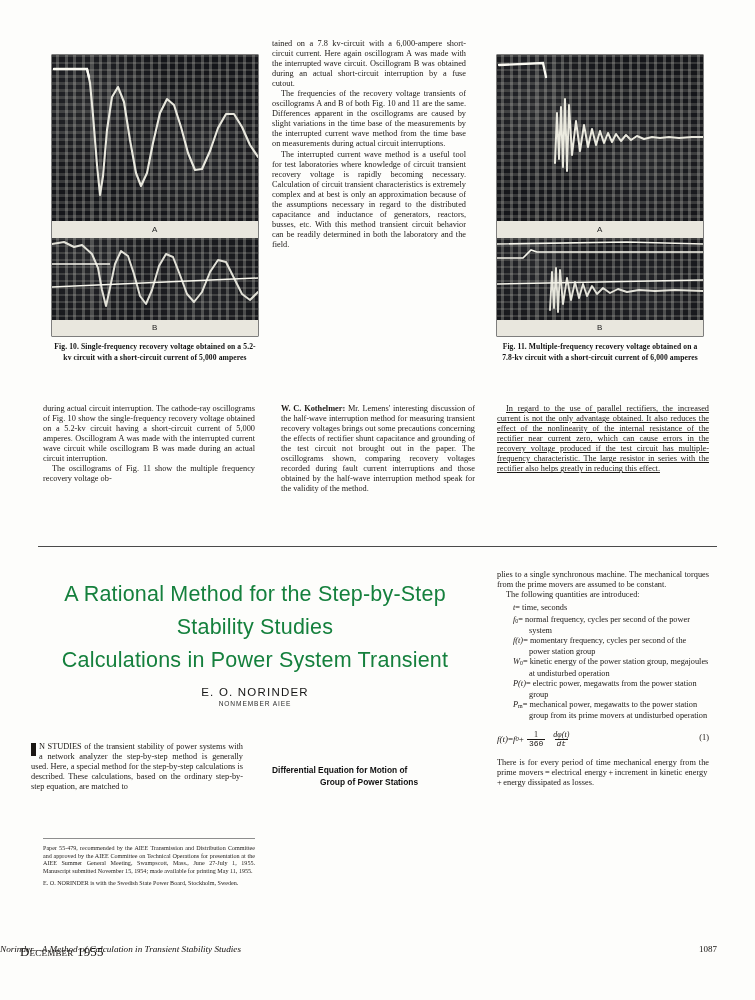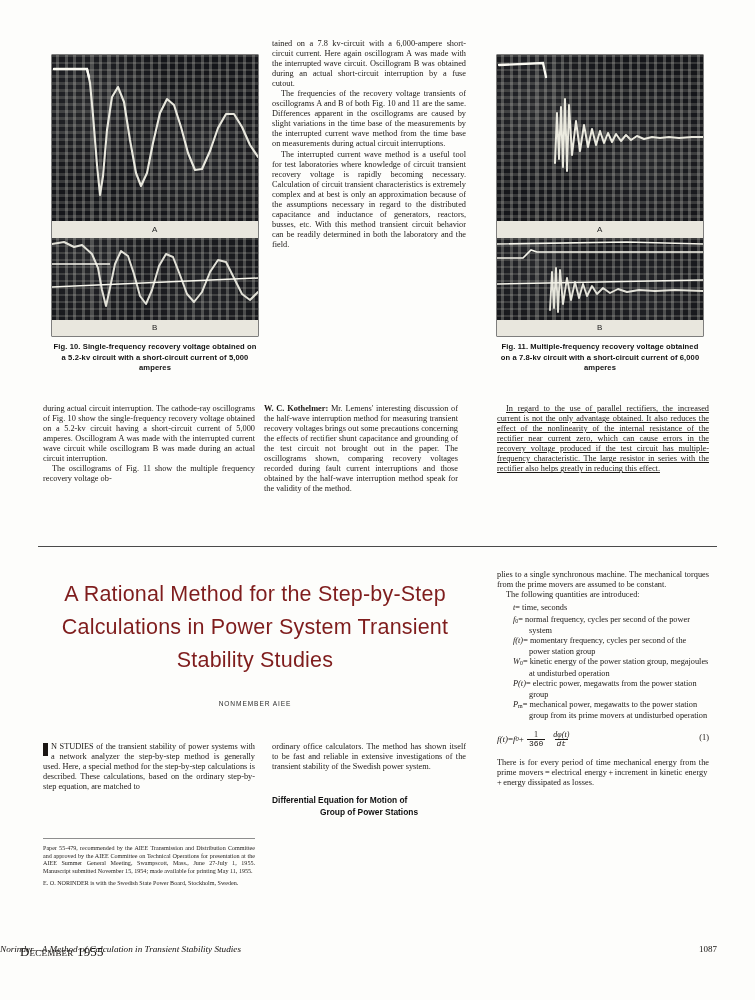--- a/index.html
+++ b/index.html
@@ -51,21 +51,21 @@
   }
   .osc svg{position:absolute;inset:0;width:100%;height:100%;}
   .osc-label{
     position:absolute;left:0;right:0;text-align:center;
     background:#e9e7de;color:#232323;
     font-family:"Liberation Sans", sans-serif;
     font-size:8px;letter-spacing:.5px;
   }
   .fig-caption{
     margin-top:6px;
-    font-family:Liberation Sans, sans-serif;
+    font-family:Liberation Serif, serif;
     font-weight:bold;
     font-size:7.6px;
     line-height:10.6px;
     text-align:center;
     color:#111;
     letter-spacing:.1px;
   }
 
   
   .rule{
@@ -73,21 +73,21 @@
   }
 
   
   .art-title{
     position:absolute;text-align:center;
     font-family:"Liberation Sans", sans-serif;
     font-weight:normal;
     font-size:21.5px;
     line-height:33px;
     letter-spacing:.2px;
-    color:#7f1d1d;
+    color:#15803d;
   }
   .byline{
     position:absolute;text-align:center;
     font-family:"Liberation Sans", sans-serif;
     font-size:11.5px;
     letter-spacing:1.2px;
     color:#161616;
   }
   .byline-sub{
     position:absolute;text-align:center;
@@ -207,48 +207,48 @@
     <p class="noindent">tained on a 7.8 kv-circuit with a 6,000-ampere short-circuit current. Here again oscillogram A was made with the interrupted wave circuit. Oscillogram B was obtained during an actual short-circuit interruption by a fuse cutout.</p>
     <p>The frequencies of the recovery voltage transients of oscillograms A and B of both Fig. 10 and 11 are the same. Differences apparent in the oscillograms are caused by slight variations in the time base of the measurements by the interrupted current wave method from the time base on measurements during actual circuit interruptions.</p>
     <p>The interrupted current wave method is a useful tool for test laboratories where knowledge of circuit transient recovery voltage is rapidly becoming necessary. Calculation of circuit transient characteristics is extremely complex and at best is only an approximation because of the assumptions necessary in regard to the distributed capacitance and inductance of generators, reactors, busses, etc. With this method transient circuit behavior can be readily determined in both the laboratory and the field.</p>
   </div>
 
   <div class="body-col" style="position:absolute;left:43px;top:404px;width:212px;">
     <p class="noindent">during actual circuit interruption. The cathode-ray oscillograms of Fig. 10 show the single-frequency recovery voltage obtained on a 5.2-kv circuit having a short-circuit current of 5,000 amperes. Oscillogram A was made with the interrupted current wave circuit while oscillogram B was made during an actual circuit interruption.</p>
     <p>The oscillograms of Fig. 11 show the multiple frequency recovery voltage ob-</p>
   </div>
 
-  <div class="body-col" style="position:absolute;left:264px;top:404px;width:194px;">
+  <div class="body-col" style="position:absolute;left:281px;top:404px;width:194px;">
     <p class="noindent"><b>W. C. Kothelmer:</b><span> Mr. Lemens' interesting discussion of the half-wave interruption method for measuring transient recovery voltages brings out some precautions concerning the effects of rectifier shunt capacitance and grounding of the test circuit not brought out in the paper. The oscillograms shown, comparing recovery voltages recorded during fault current interruptions and those obtained by the half-wave interruption method speak for the validity of the method.</span></p>
   </div>
 
   <div class="body-col" style="position:absolute;left:497px;top:404px;width:212px;">
     <p class="indent">In regard to the use of parallel rectifiers, the increased current is not the only advantage obtained. It also reduces the effect of the nonlinearity of the internal resistance of the rectifier near current zero, which can cause errors in the recovery voltage produced if the test circuit has multiple-frequency characteristic. The large resistor in series with the rectifier also helps greatly in reducing this effect.</p>
   </div>
 
   <div class="rule" style="left:38px;top:546px;width:679px;"></div>
 
   <div class="art-title" style="left:30px;top:578px;width:450px;">
     <div>A Rational Method for the Step-by-Step</div>
+    <div>Stability Studies</div>
     <div>Calculations in Power System Transient</div>
-    <div>Stability Studies</div>
-  </div>
+  </div>
+  <div class="byline" style="left:30px;top:686px;width:450px;">E. O. NORINDER</div>
   <div class="byline-sub" style="left:30px;top:700px;width:450px;">NONMEMBER AIEE</div>
 
-  <div class="body-col" style="position:absolute;left:43px;top:742px;width:212px;">
+  <div class="body-col" style="position:absolute;left:31px;top:742px;width:212px;">
     <p class="noindent"><span class="dropcap"></span><span style="font-variant:small-caps;">N STUDIES</span><span> of the transient stability of power systems with a network analyzer the step-by-step method is generally used. Here, a special method for the step-by-step calculations is described. These calculations, based on the ordinary step-by-step equation, are matched to</span></p>
   </div>
   <div class="rule" style="left:43px;top:838px;width:212px;background:#7a7a7a;"></div>
   <div class="footnote" style="position:absolute;left:43px;top:845px;width:212px;">
     <p>Paper 55-479, recommended by the AIEE Transmission and Distribution Committee and approved by the AIEE Committee on Technical Operations for presentation at the AIEE Summer General Meeting, Swampscott, Mass., June 27-July 1, 1955. Manuscript submitted November 15, 1954; made available for printing May 11, 1955.</p>
     <p>E. O. NORINDER is with the Swedish State Power Board, Stockholm, Sweden.</p>
   </div>
 
   <div class="body-col" style="position:absolute;left:272px;top:742px;width:194px;">
-    <p class="noindent">ordinary office calculators. The method has shown itself to be fast and reliable in extensive investigations of the transient stability of the Swedish power system.</p>
     <div class="subhead">
       <span>Differential Equation for Motion of</span>
       <span class="l2">Group of Power Stations</span>
     </div>
   </div>
 
   <div class="body-col" style="position:absolute;left:497px;top:570px;width:212px;">
     <p class="noindent">plies to a single synchronous machine. The mechanical torques from the prime movers are assumed to be constant.</p>
     <p>The following quantities are introduced:</p>
 

